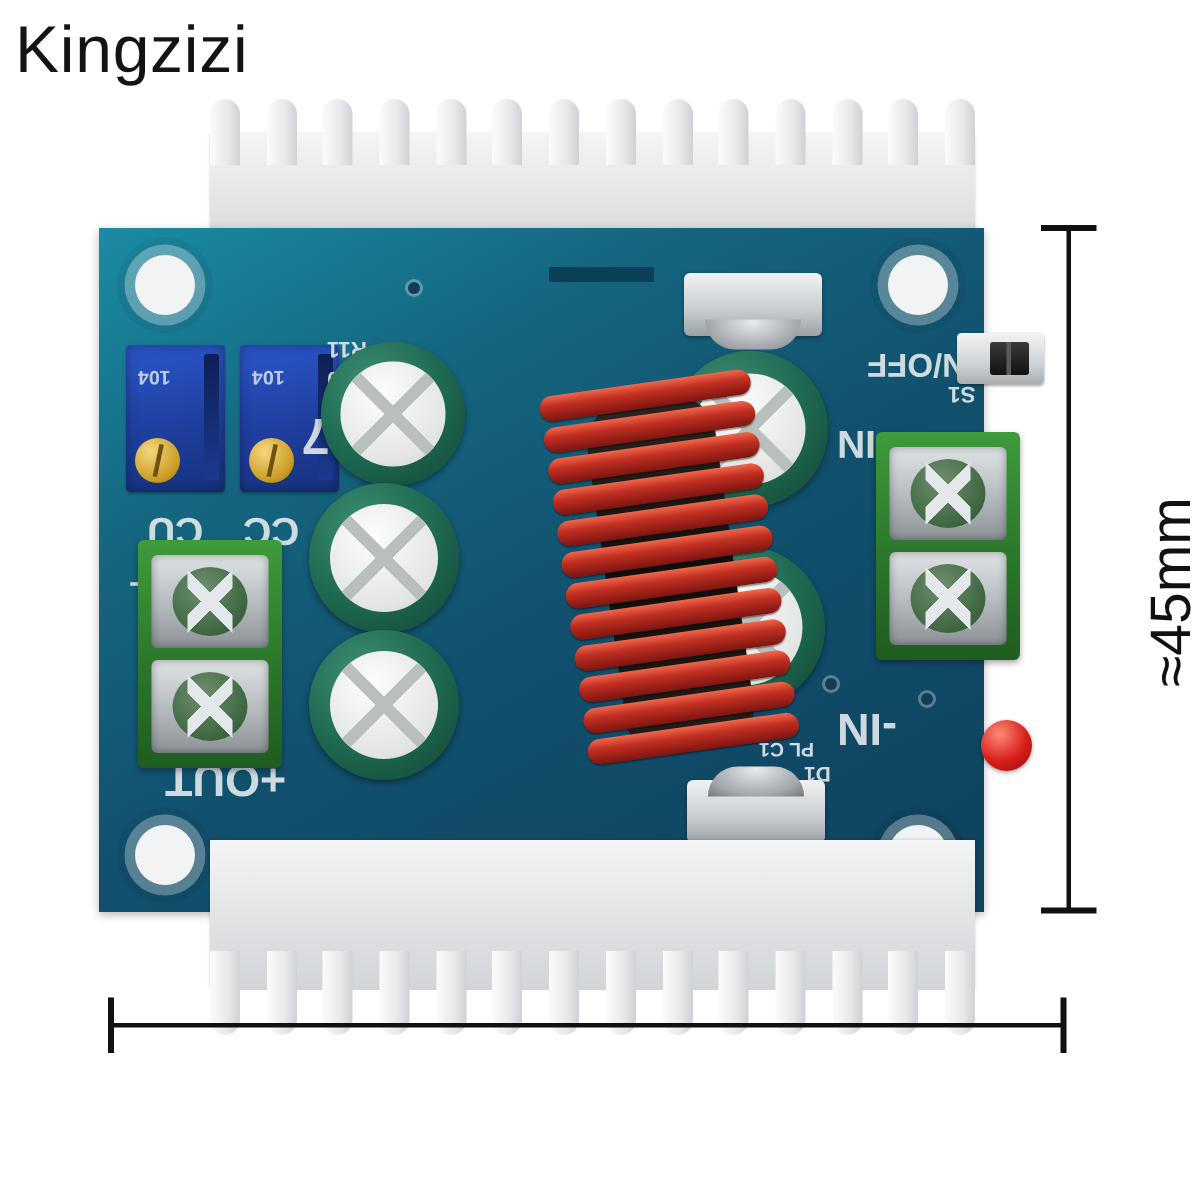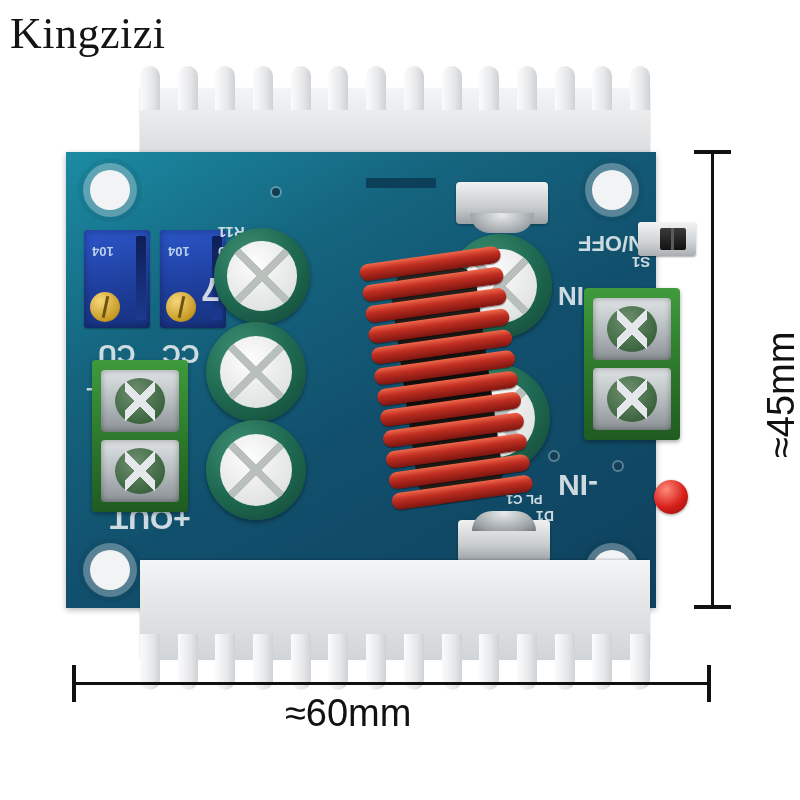--- a/index.html
+++ b/index.html
@@ -1,20 +1,20 @@
 <!DOCTYPE html>
 <html><head>
 <meta charset="utf-8">
 <style>
   html,body{margin:0;padding:0;background:#fff;}
   body{width:800px;height:800px;position:relative;overflow:hidden;
        font-family:"Liberation Sans", sans-serif;}
 
   
-  #watermark{position:absolute;left:10px;top:12px;font-family:Liberation Serif, serif;
+  #watermark{position:absolute;left:10px;top:12px;font-family:Liberation Sans, sans-serif;
              font-size:44px;color:#141414;letter-spacing:.5px;line-height:1;}
 
   
   #photo{position:absolute;left:0;top:0;width:800px;height:800px;}
 
   
   .heatsink{position:absolute;background:linear-gradient(180deg,#f4f5f6 0%,#e3e5e7 45%,#d2d5d8 100%);}
   #hs-top{left:140px;top:88px;width:510px;height:92px;
           box-shadow:0 1px 2px rgba(0,0,0,.18);}
   #hs-bot{left:140px;top:560px;width:510px;height:100px;
@@ -247,15 +247,14 @@
   </div>
 
   <div class="dimline" style="left:711px;top:152px;width:3px;height:456px;"></div>
   <div class="dimtick" style="left:694px;top:150px;width:37px;height:4px;"></div>
   <div class="dimtick" style="left:694px;top:605px;width:37px;height:4px;"></div>
   <div class="dimlabel" id="v-label" style="left:760px;top:458px;">≈45mm</div>
 
   <div class="dimline" style="left:74px;top:682px;width:636px;height:3px;"></div>
   <div class="dimtick" style="left:72px;top:665px;width:4px;height:37px;"></div>
   <div class="dimtick" style="left:707px;top:665px;width:4px;height:37px;"></div>
-  <div class="dimlabel" style="left:285px;top:692px;">≈60mm</div>
 
 </div>
 
 </body></html>

